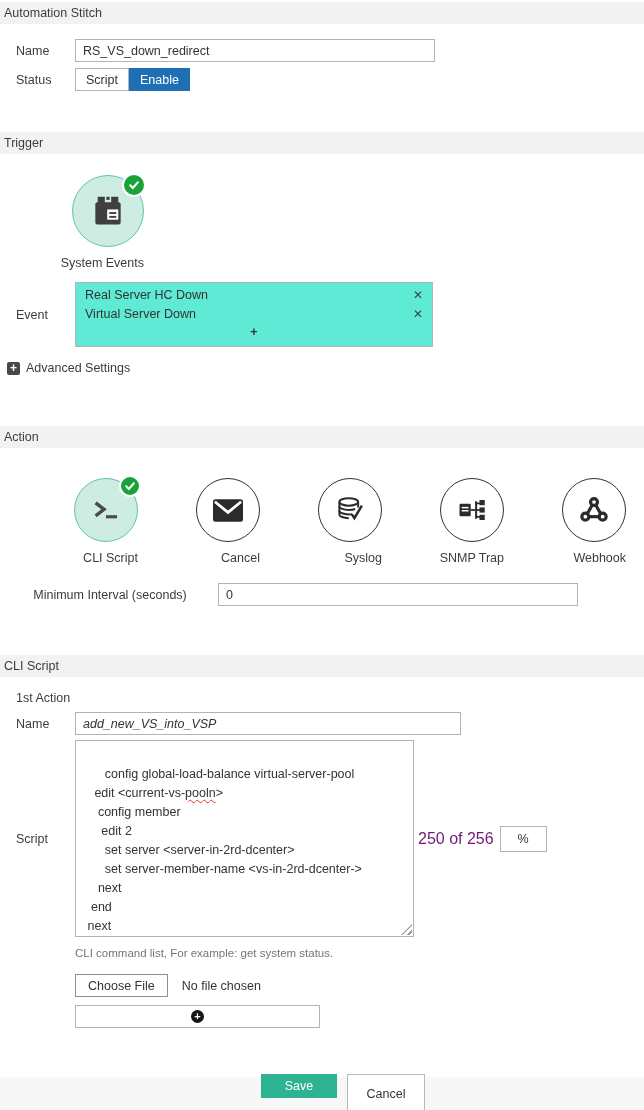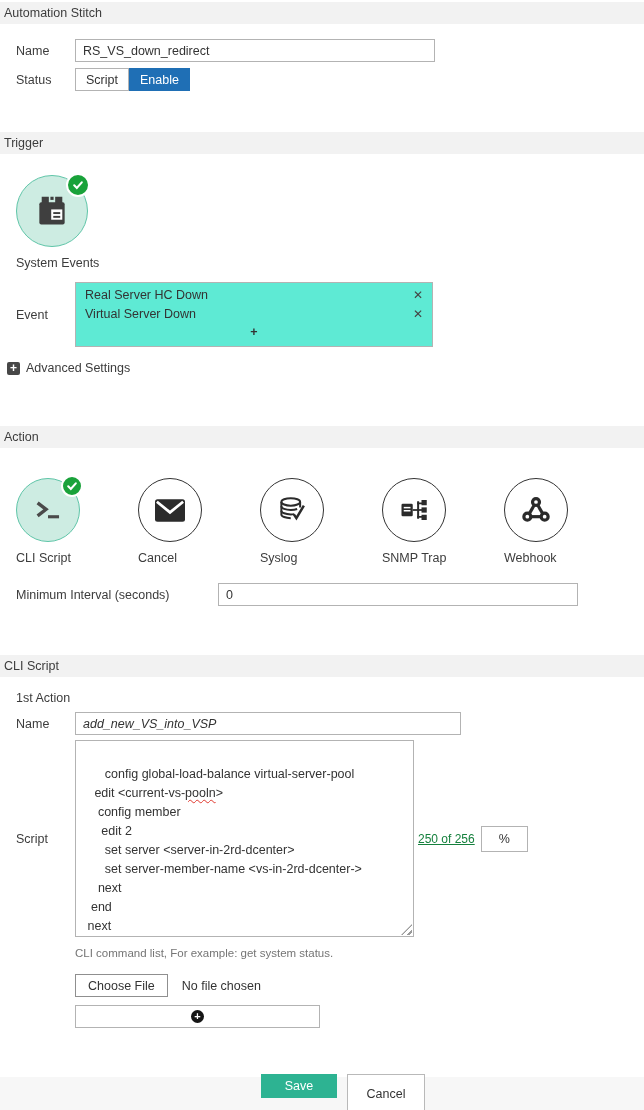--- a/index.html
+++ b/index.html
@@ -31,21 +31,21 @@
 
   
   .segmented { display:flex; }
   .seg-btn {
     height:23px; padding:0 10px; background:#fff; border:1px solid #b3b3b3;
     font-family:"Liberation Sans",sans-serif; font-size:12.5px; color:#333; cursor:pointer;
   }
   .seg-btn.active { background:#1f6fb5; border:1px solid #1f6fb5; color:#fff; }
 
   
-  .option-col { display:flex; flex-direction:column; align-items:flex-start; }
+  .option-col { display:flex; flex-direction:column; align-items:flex-end; }
   .circle {
     border-radius:50%; background:#fff; border:1px solid #333;
     display:flex; align-items:center; justify-content:center; position:relative; cursor:pointer;
   }
   .circle.selected { background:#cdece2; border:1px solid #5fc5a8; }
   .badge {
     position:absolute; width:22px; height:22px; border-radius:50%;
     background:#19a23a; border:2px solid #fff; top:-4px; right:-4px;
     display:flex; align-items:center; justify-content:center;
   }
@@ -70,21 +70,21 @@
   .event-add { text-align:center; height:19px; line-height:18px; font-weight:bold; color:#333; cursor:pointer; }
 
   .advanced { display:flex; align-items:center; margin:14px 0 0 7px; cursor:pointer; }
   .plus-square {
     width:13px; height:13px; background:#474747; border-radius:2px; color:#fff;
     font-weight:bold; font-size:12px; line-height:12px; text-align:center; margin-right:6px;
   }
   .advanced-label { color:#3c3c3c; }
 
   .mi-row { margin-top:18px; }
-  .mi-label { width:188px; flex:0 0 188px; text-align:left; margin-right:14px; color:#3c3c3c; }
+  .mi-label { width:188px; flex:0 0 188px; text-align:center; margin-right:14px; color:#3c3c3c; }
 
   .subsection { margin:14px 0 0 16px; color:#3c3c3c; }
   .name2-row { margin-top:7px; }
 
   .script-row { margin-top:5px; align-items:center; }
   .script-row .field-label { align-self:center; }
   .script-area {
     width:339px; height:197px; border:1px solid #b3b3b3; background:#fff;
     padding:5px 8px; white-space:pre; overflow:hidden; position:relative;
     font-size:12.5px; line-height:19px; color:#333;
@@ -92,21 +92,21 @@
   .misspell {
     text-decoration-line:underline; text-decoration-style:wavy;
     text-decoration-color:#e0392f; text-decoration-thickness:1px; text-underline-offset:2px;
   }
   .grip {
     position:absolute; right:1px; bottom:1px; width:11px; height:11px;
     background:repeating-linear-gradient(135deg, transparent 0 3px, #9a9a9a 3px 4.5px);
     clip-path:polygon(100% 0, 100% 100%, 0 100%); cursor:nwse-resize;
   }
   .count-wrap { display:flex; align-items:center; margin-left:4px; }
-  .char-count { font-size:12px; color:#15803d; white-space:nowrap;text-decoration:underline; }
+  .char-count { font-size:16px; color:#701a75; white-space:nowrap; }
   .pct-btn {
     width:47px; height:26px; margin-left:6px; background:#fff; border:1px solid #b3b3b3;
     font-family:"Liberation Sans",sans-serif; font-size:12.5px; color:#333; cursor:pointer;
   }
   .helper { margin:10px 0 0 75px; color:#757575; font-size:11.5px; }
 
   .file-row { display:flex; align-items:center; margin:15px 0 0 75px; }
   .choose-file-btn {
     height:23px; padding:0 12px; background:#fff; border:1px solid #8f8f8f;
     font-family:"Liberation Sans",sans-serif; font-size:12.5px; color:#333; cursor:pointer;

